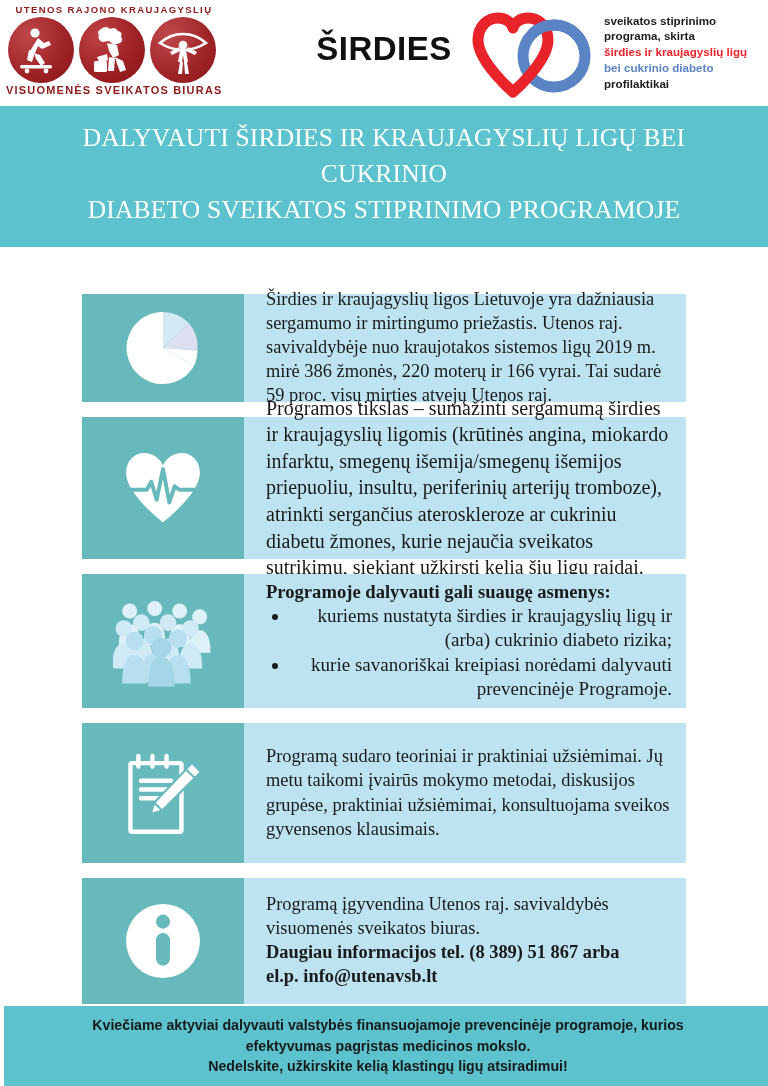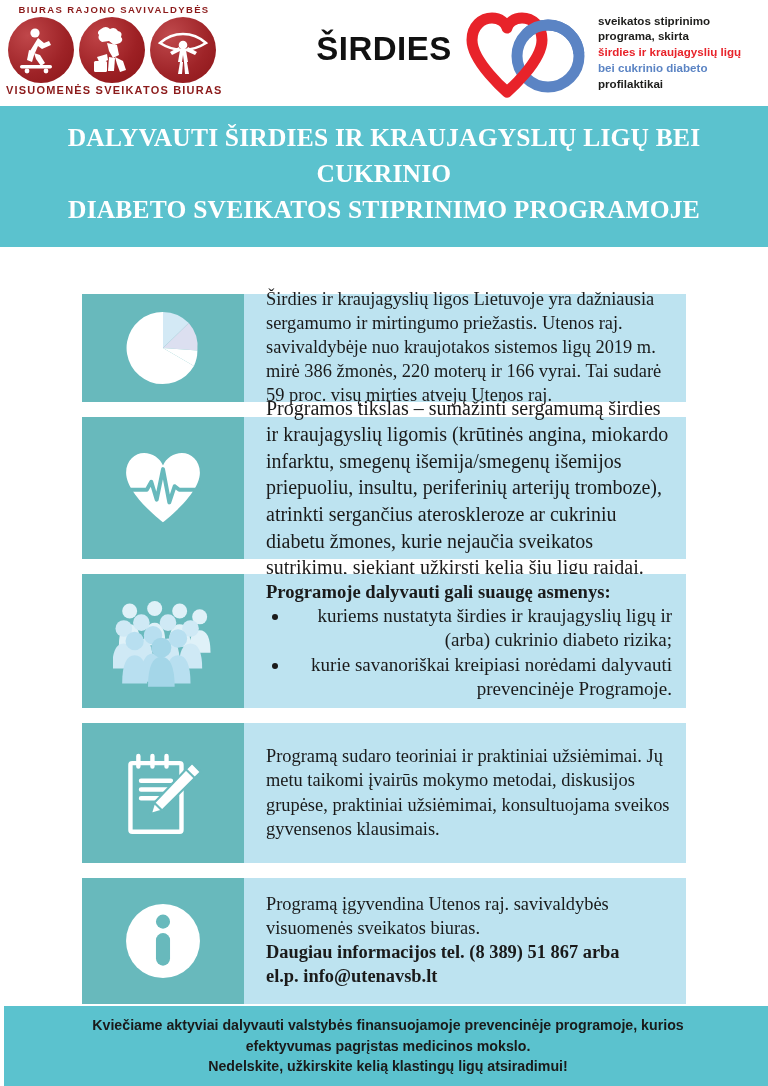--- a/index.html
+++ b/index.html
@@ -74,21 +74,21 @@
     font-family: "Liberation Sans", sans-serif;
     font-weight: bold;
     font-size: 33px;
     letter-spacing: 0.5px;
     color: #111111;
     pointer-events: none;
   }
 
   .logo-right {
     position: absolute;
-    right: 6px;
+    right: 0;
     top: 2px;
     width: 300px;
     height: 100px;
     display: flex;
     align-items: center;
   }
   .logo-right-mark { width: 130px; height: 96px; flex: 0 0 auto; }
   .logo-right-text {
     font-family: "Liberation Sans", sans-serif;
     font-size: 11.6px;
@@ -105,21 +105,21 @@
     background: #5bc2ce;
     padding: 14px 40px 18px 40px;
     text-align: center;
   }
   .title-banner h1 {
     margin: 0;
     font-family: "Liberation Serif", serif;
     color: #ffffff;
     font-size: 25.5px;
     line-height: 1.42;
-    font-weight: bold;
+    font-weight: normal;
     letter-spacing: 0.2px;
   }
 
   
   .blocks {
     padding: 47px 0 0 0;
     background: #ffffff;
   }
   .block {
     display: flex;
@@ -196,21 +196,21 @@
     color: #1a1a1a;
     text-align: center;
   }
 </style>
 </head>
 <body>
 
 <div class="header">
 
   <div class="logo-left">
-    <div class="logo-left-top-text">BIURAS RAJONO SAVIVALDYBĖS</div>
+    <div class="logo-left-top-text">UTENOS RAJONO KRAUJAGYSLIŲ</div>
     <div class="logo-circles">
       <div class="logo-circle c1">
         <svg viewBox="0 0 66 66" width="66" height="66" aria-hidden="true">
           <g fill="#ffffff">
             <circle cx="27" cy="16" r="4.6"></circle>
             <path d="M30 21 L36 26 L41 24 L43 28 L34 32 L30 29 L27 36 L22 34 Z"></path>
             <path d="M21 33 L27 35 L24 45 L19 43 Z"></path>
             <path d="M26 36 L32 38 L37 46 L33 49 L28 42 Z"></path>
             <rect x="12" y="48" width="32" height="3.4" rx="1.7"></rect>
             <circle cx="19" cy="54" r="2.4"></circle>

